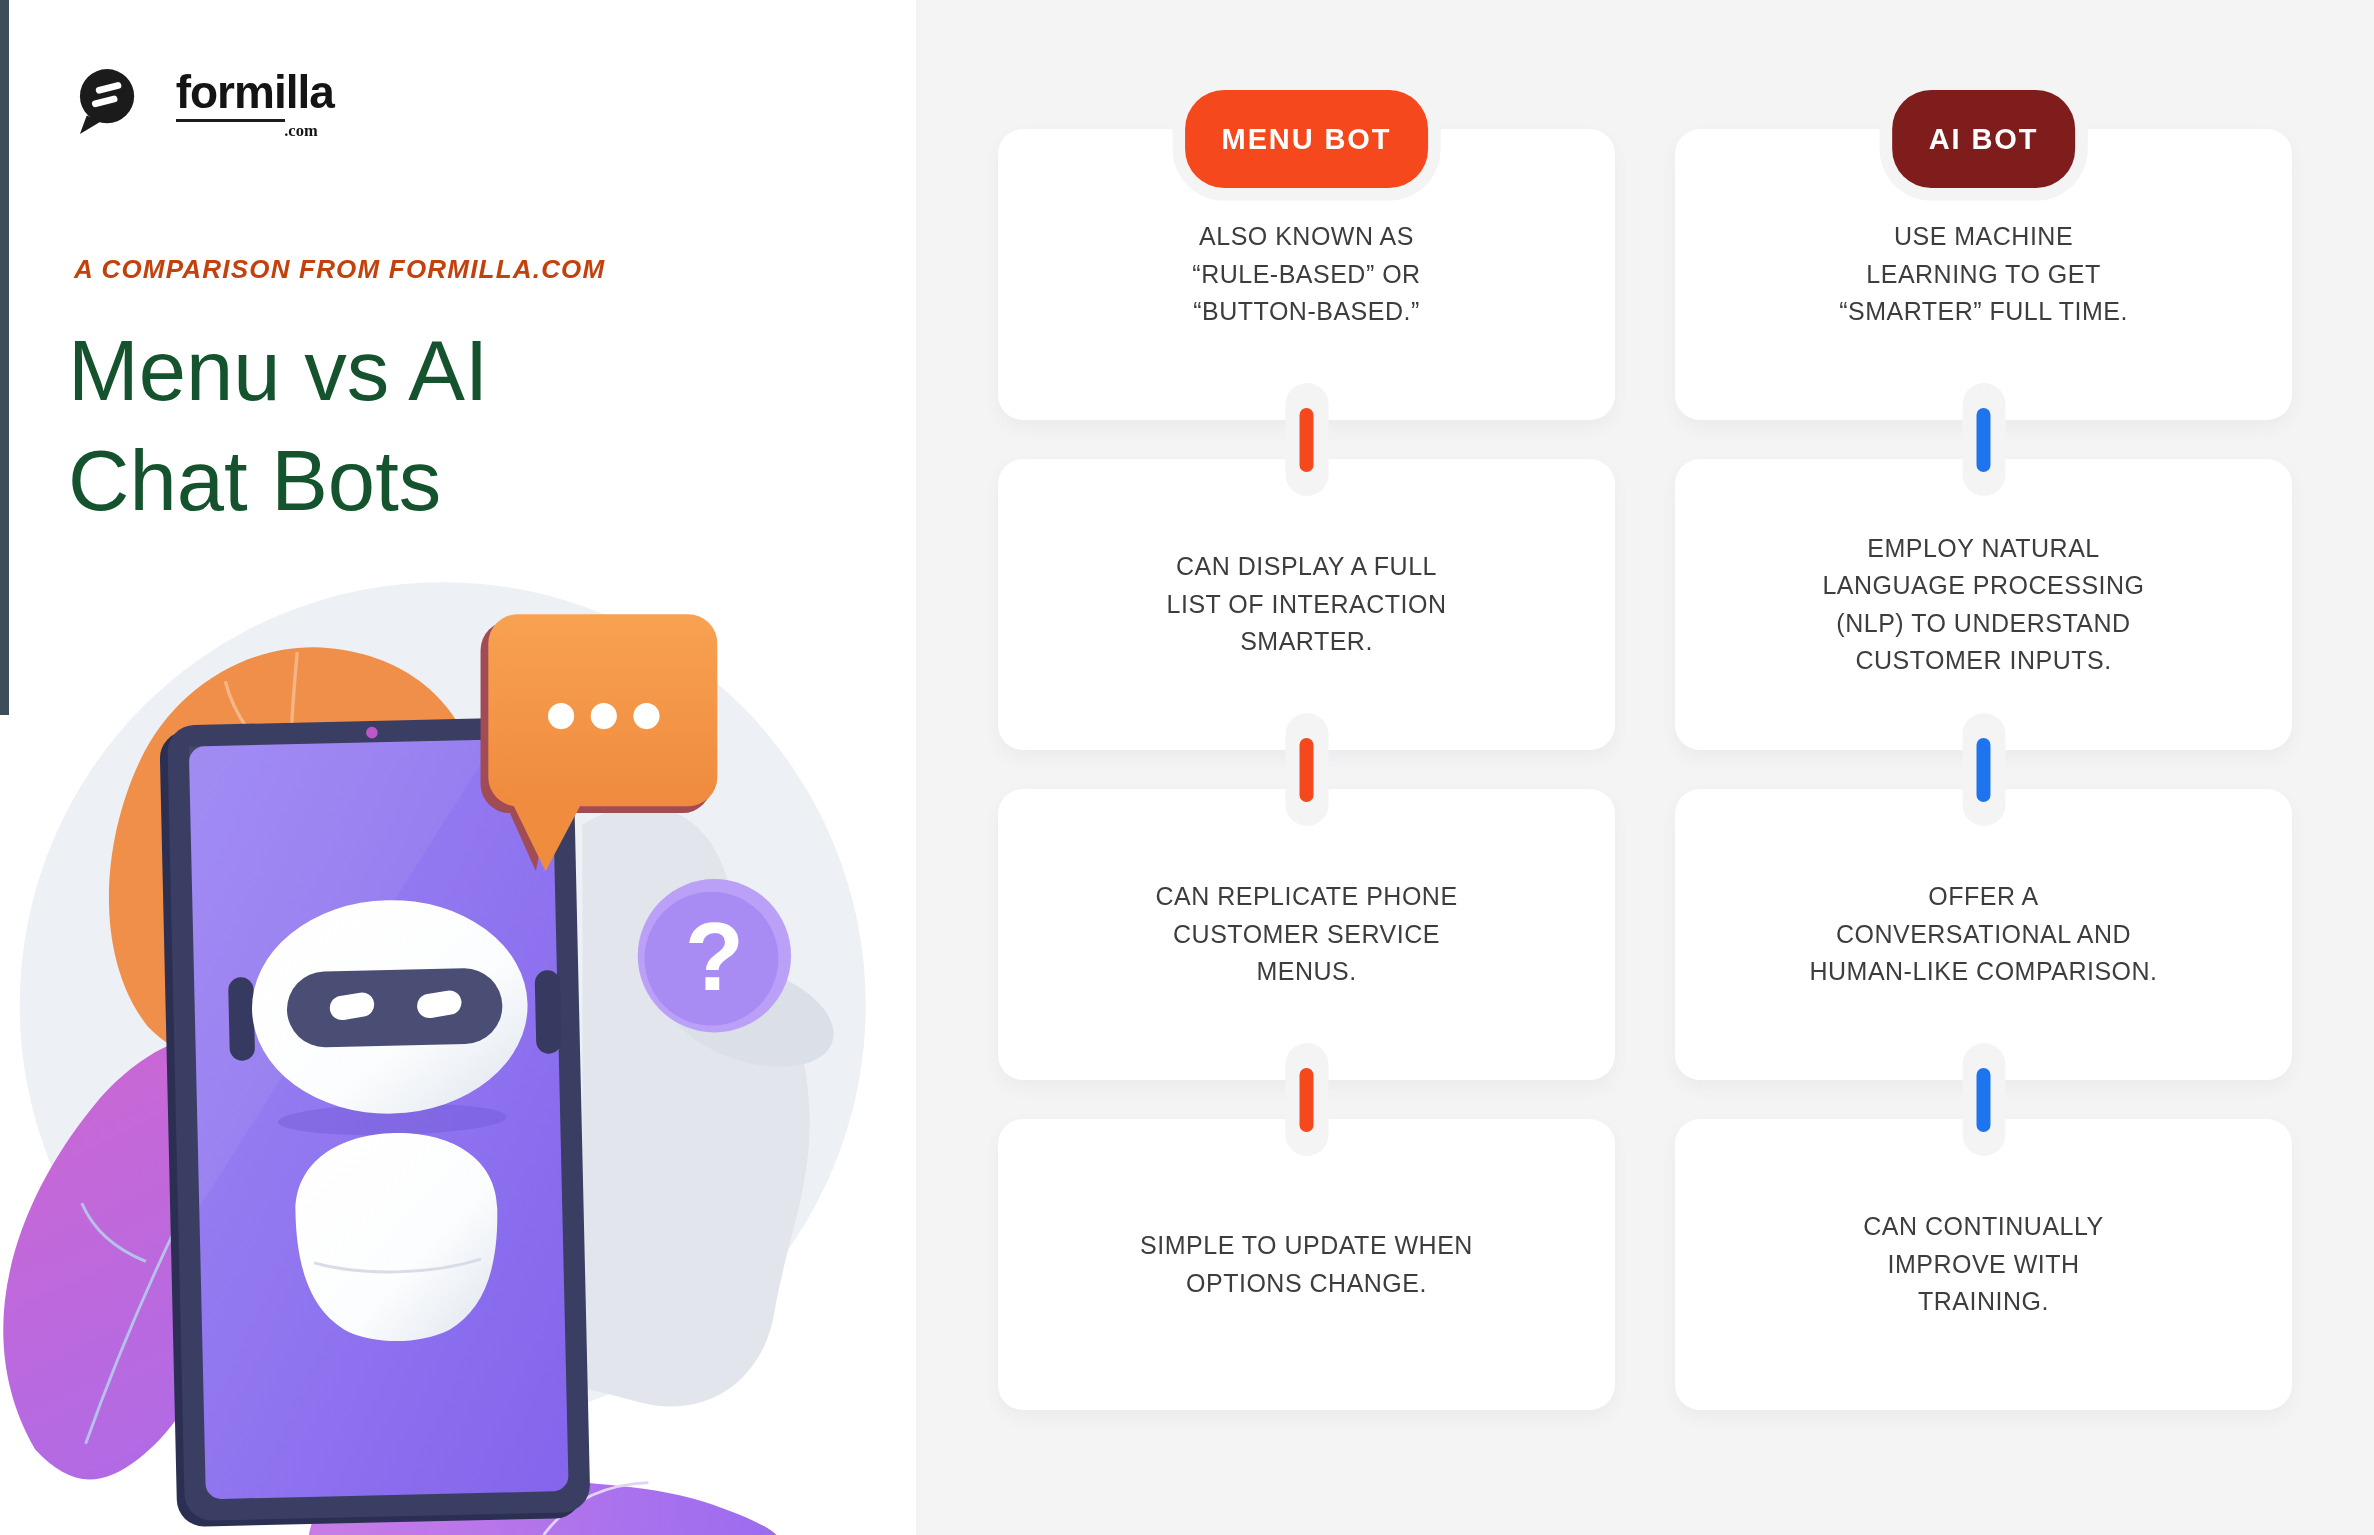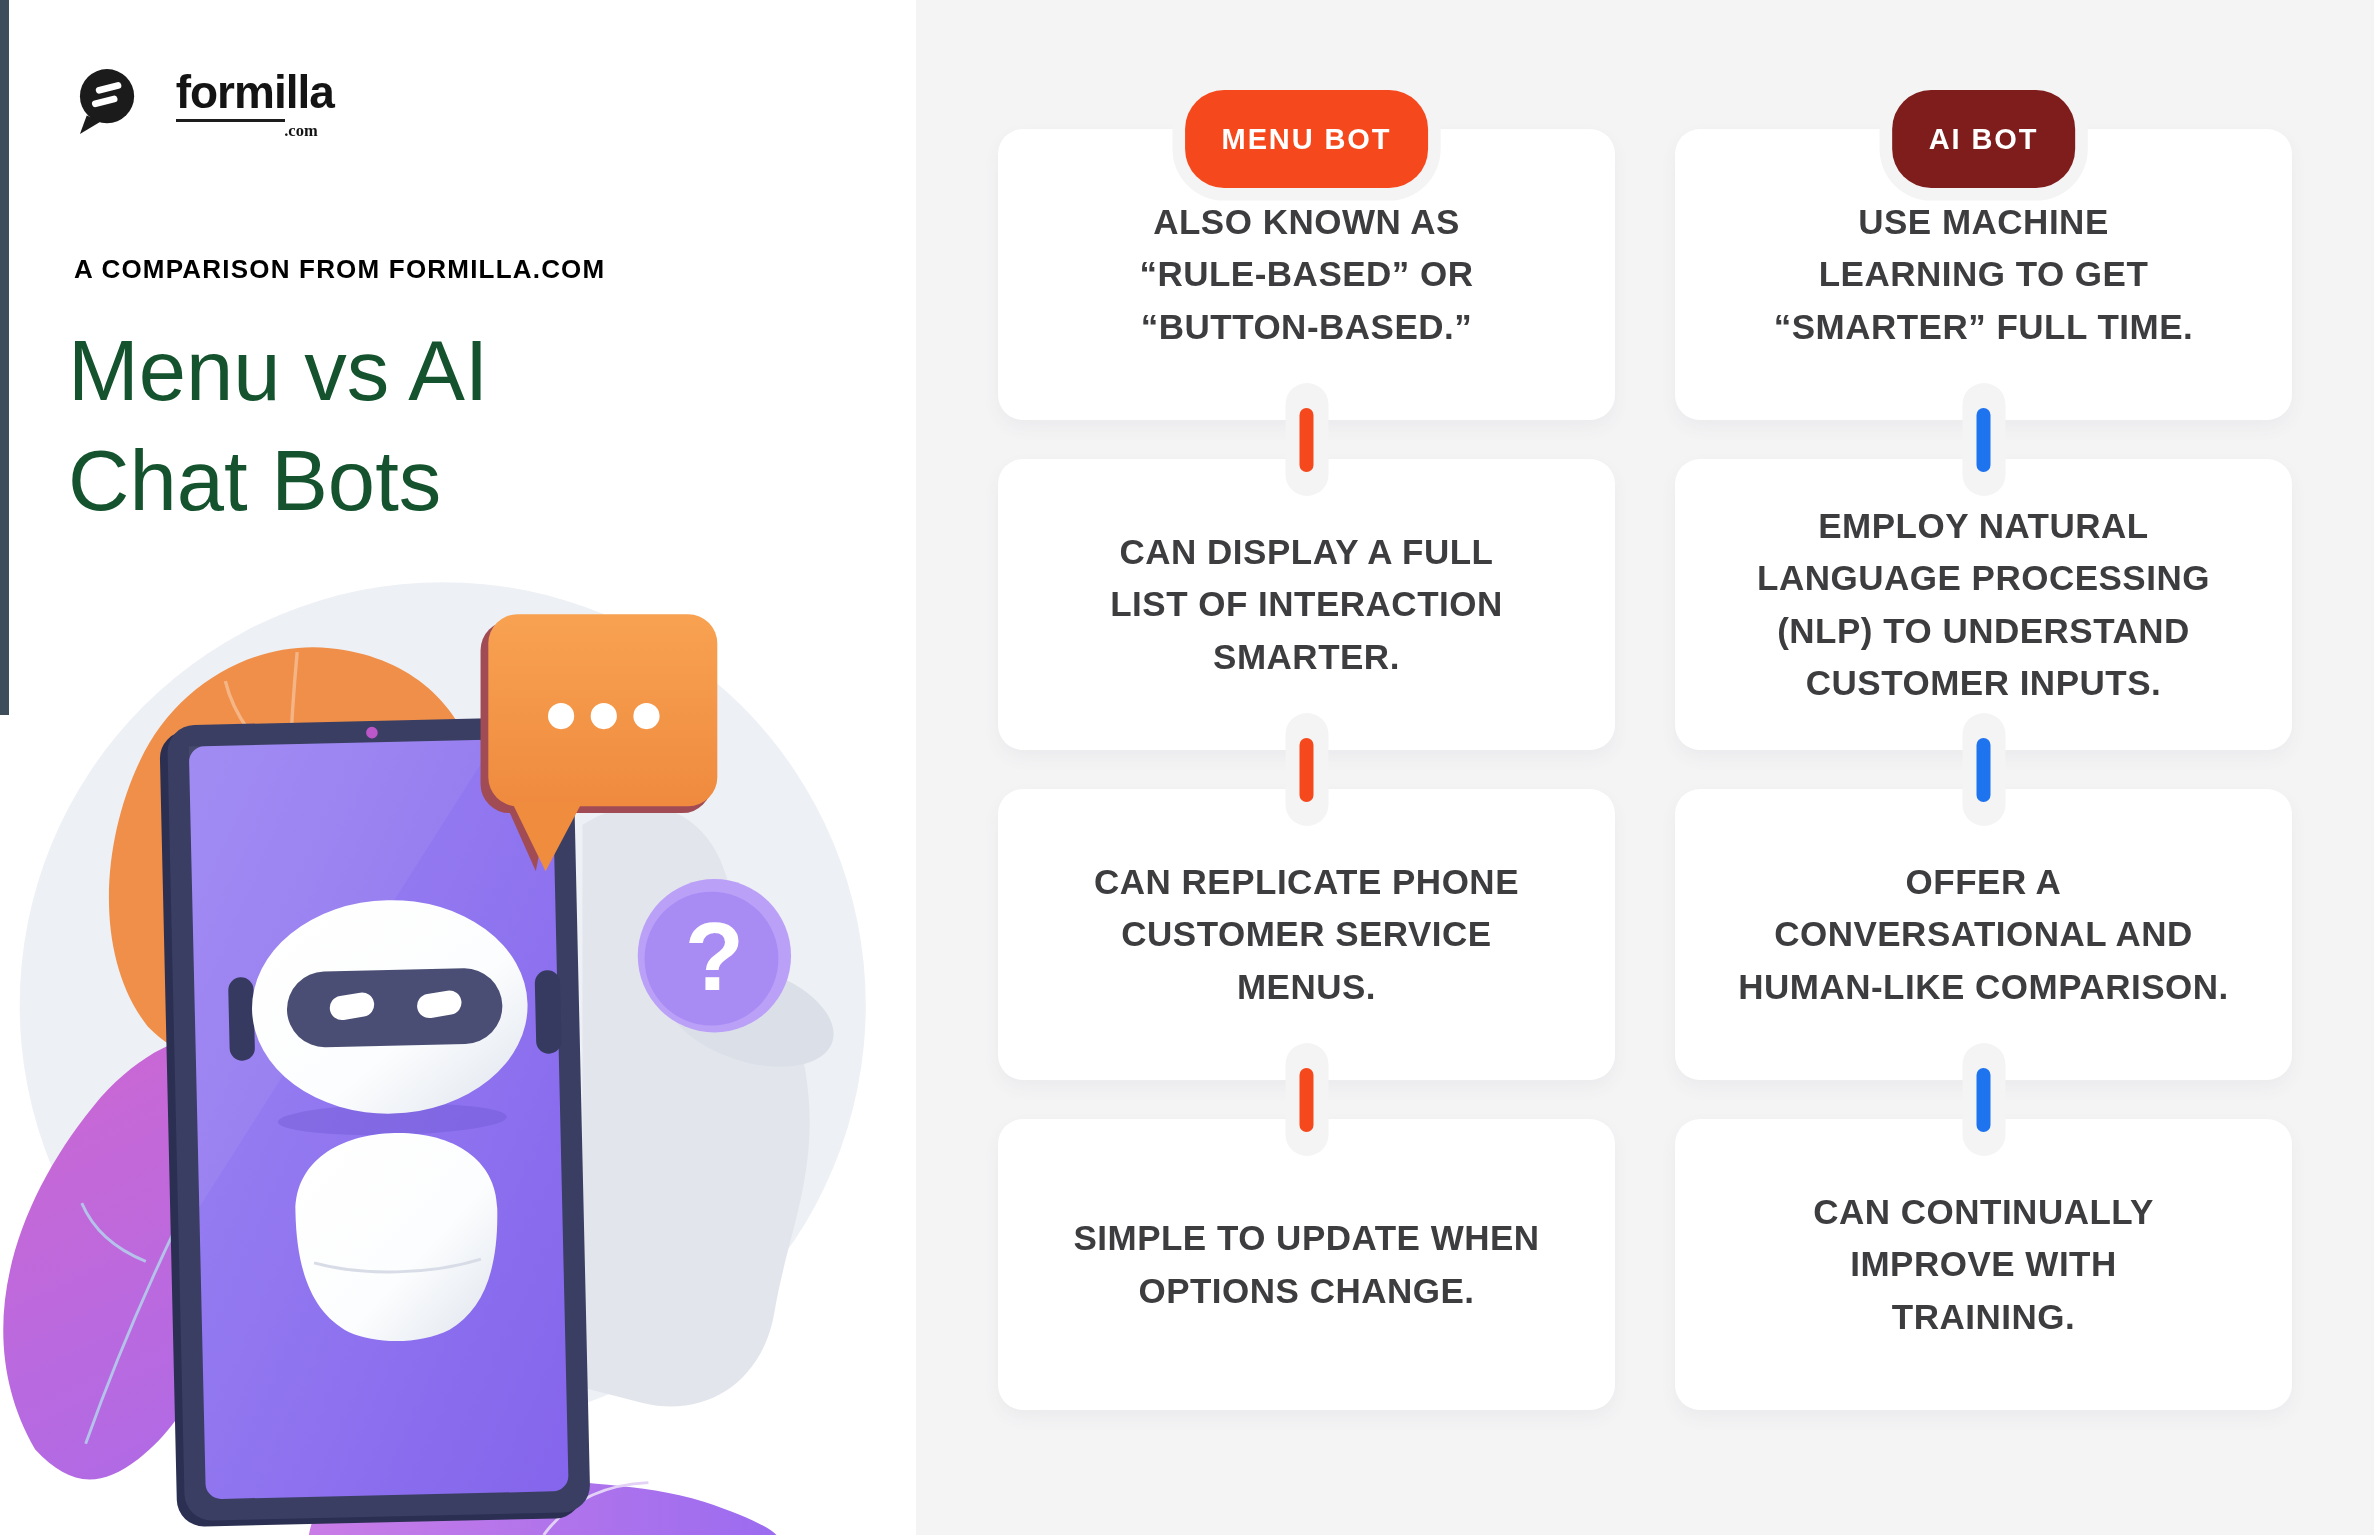--- a/index.html
+++ b/index.html
@@ -29,21 +29,21 @@
   .column{position:absolute;top:129px;width:617px;z-index:4;}
   .col-menu{left:998px;}
   .col-ai{left:1675px;}
   .badge{position:absolute;top:-39px;left:50%;transform:translateX(-50%);
     height:98px;border-radius:39px;display:flex;align-items:center;justify-content:center;
     padding:0 37px;color:#ffffff;font-size:29px;font-weight:bold;letter-spacing:1.9px;
     box-shadow:0 0 0 12.6px #f4f4f5;z-index:3;white-space:nowrap;}
   .card{position:absolute;left:0;width:617px;height:291px;background:#ffffff;border-radius:25px;
     display:flex;align-items:center;justify-content:center;text-align:center;
     padding:0 47px;box-sizing:border-box;box-shadow:0 7.8px 17.5px rgba(70,70,90,0.05);}
-  .card-text{font-size:35px;font-weight:bold;line-height:1.5;letter-spacing:0.5px;
+  .card-text{font-size:25px;font-weight:normal;line-height:1.5;letter-spacing:0.5px;
     color:#3d3d40;white-space:pre-line;}
   .card-1{top:0;} .card-2{top:330px;} .card-3{top:660px;} .card-4{top:990px;}
   .connector{position:absolute;left:50%;transform:translateX(-50%);width:43px;height:113px;
     background:#f4f4f5;border-radius:23px;z-index:2;
     display:flex;align-items:center;justify-content:center;}
   .conn-1{top:254px;} .conn-2{top:584px;} .conn-3{top:914px;}
   .connector .line{width:14.6px;height:64px;border-radius:7.8px;}
 
   .illustration{position:absolute;left:0;top:0;z-index:1;}
 </style>
@@ -157,21 +157,21 @@
       <rect x="18" y="17" width="27" height="7" rx="3.5" fill="#ffffff" transform="rotate(-14 31 20)"></rect>
       <rect x="14" y="31" width="27" height="7" rx="3.5" fill="#ffffff" transform="rotate(-14 27 34)"></rect>
     </svg>
     <div class="logo-textcol">
       <span class="logo-word">formilla</span>
       <span class="logo-underline"></span>
       <span class="logo-tld">.com</span>
     </div>
   </div>
 
-  <div class="eyebrow" style="color: #000000;">A COMPARISON FROM FORMILLA.COM</div>
+  <div class="eyebrow" style="color: #c2410c; font-style: italic;">A COMPARISON FROM FORMILLA.COM</div>
   <div class="page-title">Menu vs AI
 Chat Bots</div>
 
   <div class="column col-menu">
     <div class="badge" style="background: rgb(245, 73, 29);">MENU BOT</div>
 
     <div class="card card-1">
       <div class="card-text">ALSO KNOWN AS
 “RULE-BASED” OR
 “BUTTON-BASED.”</div>

